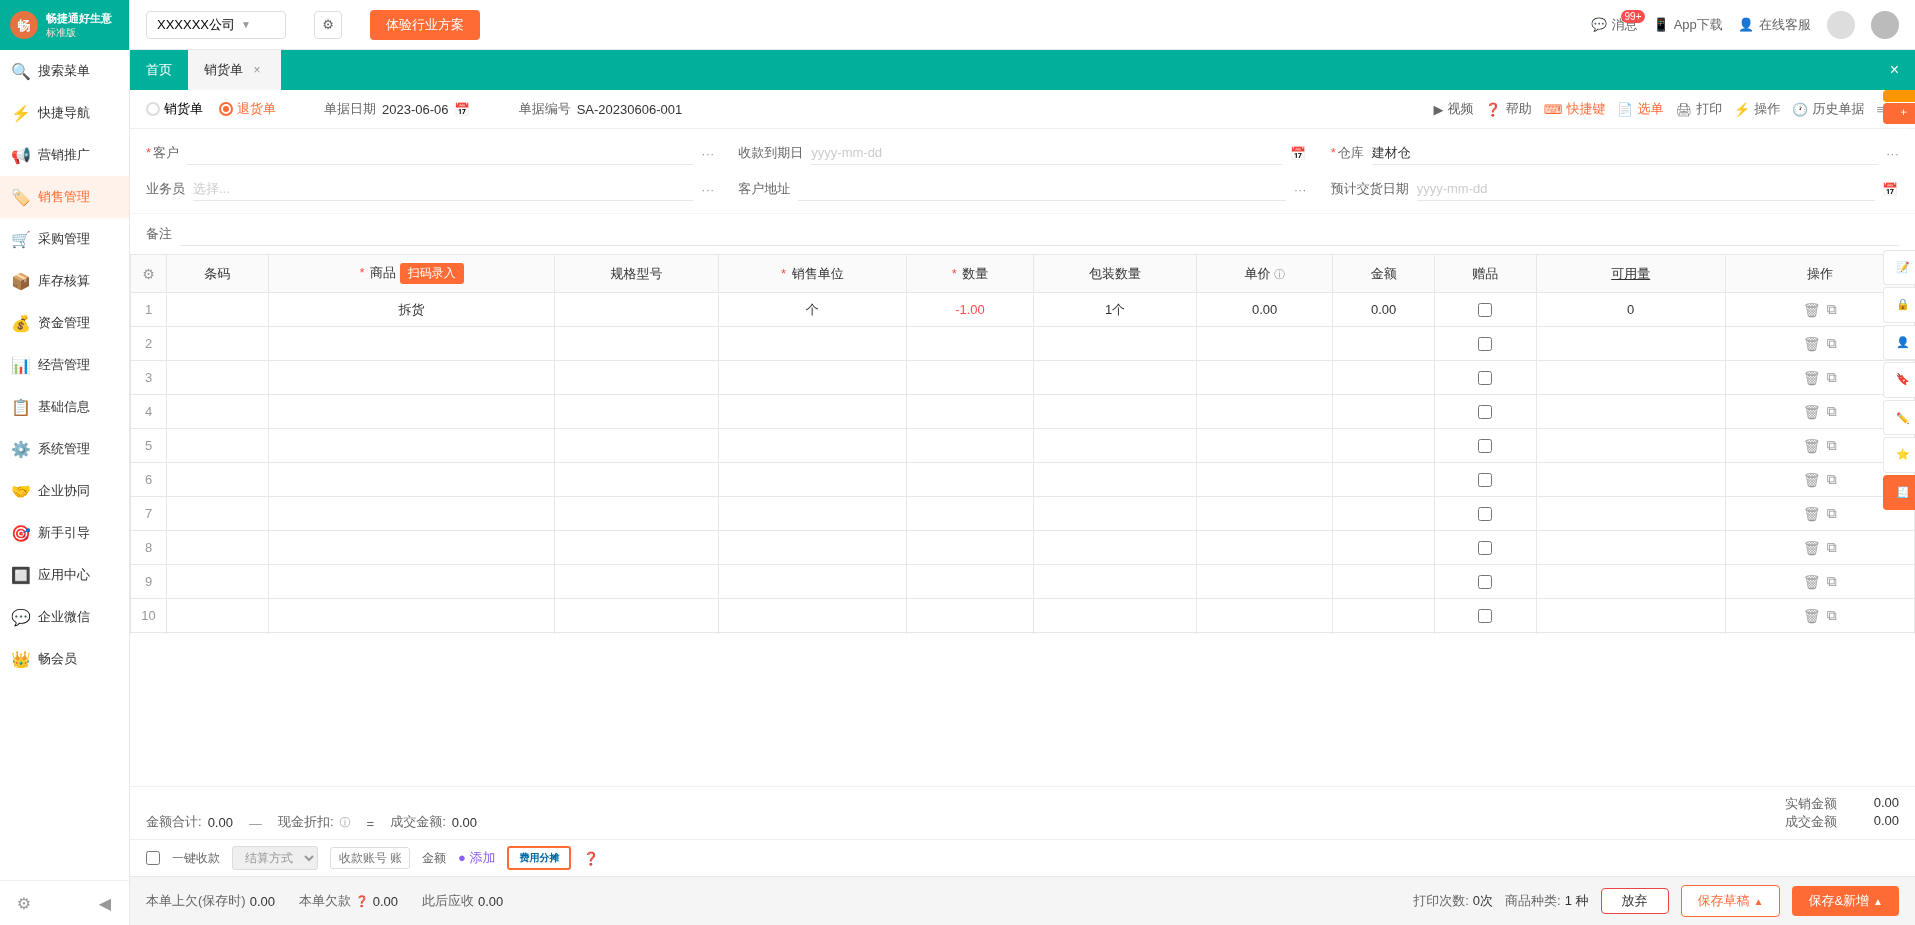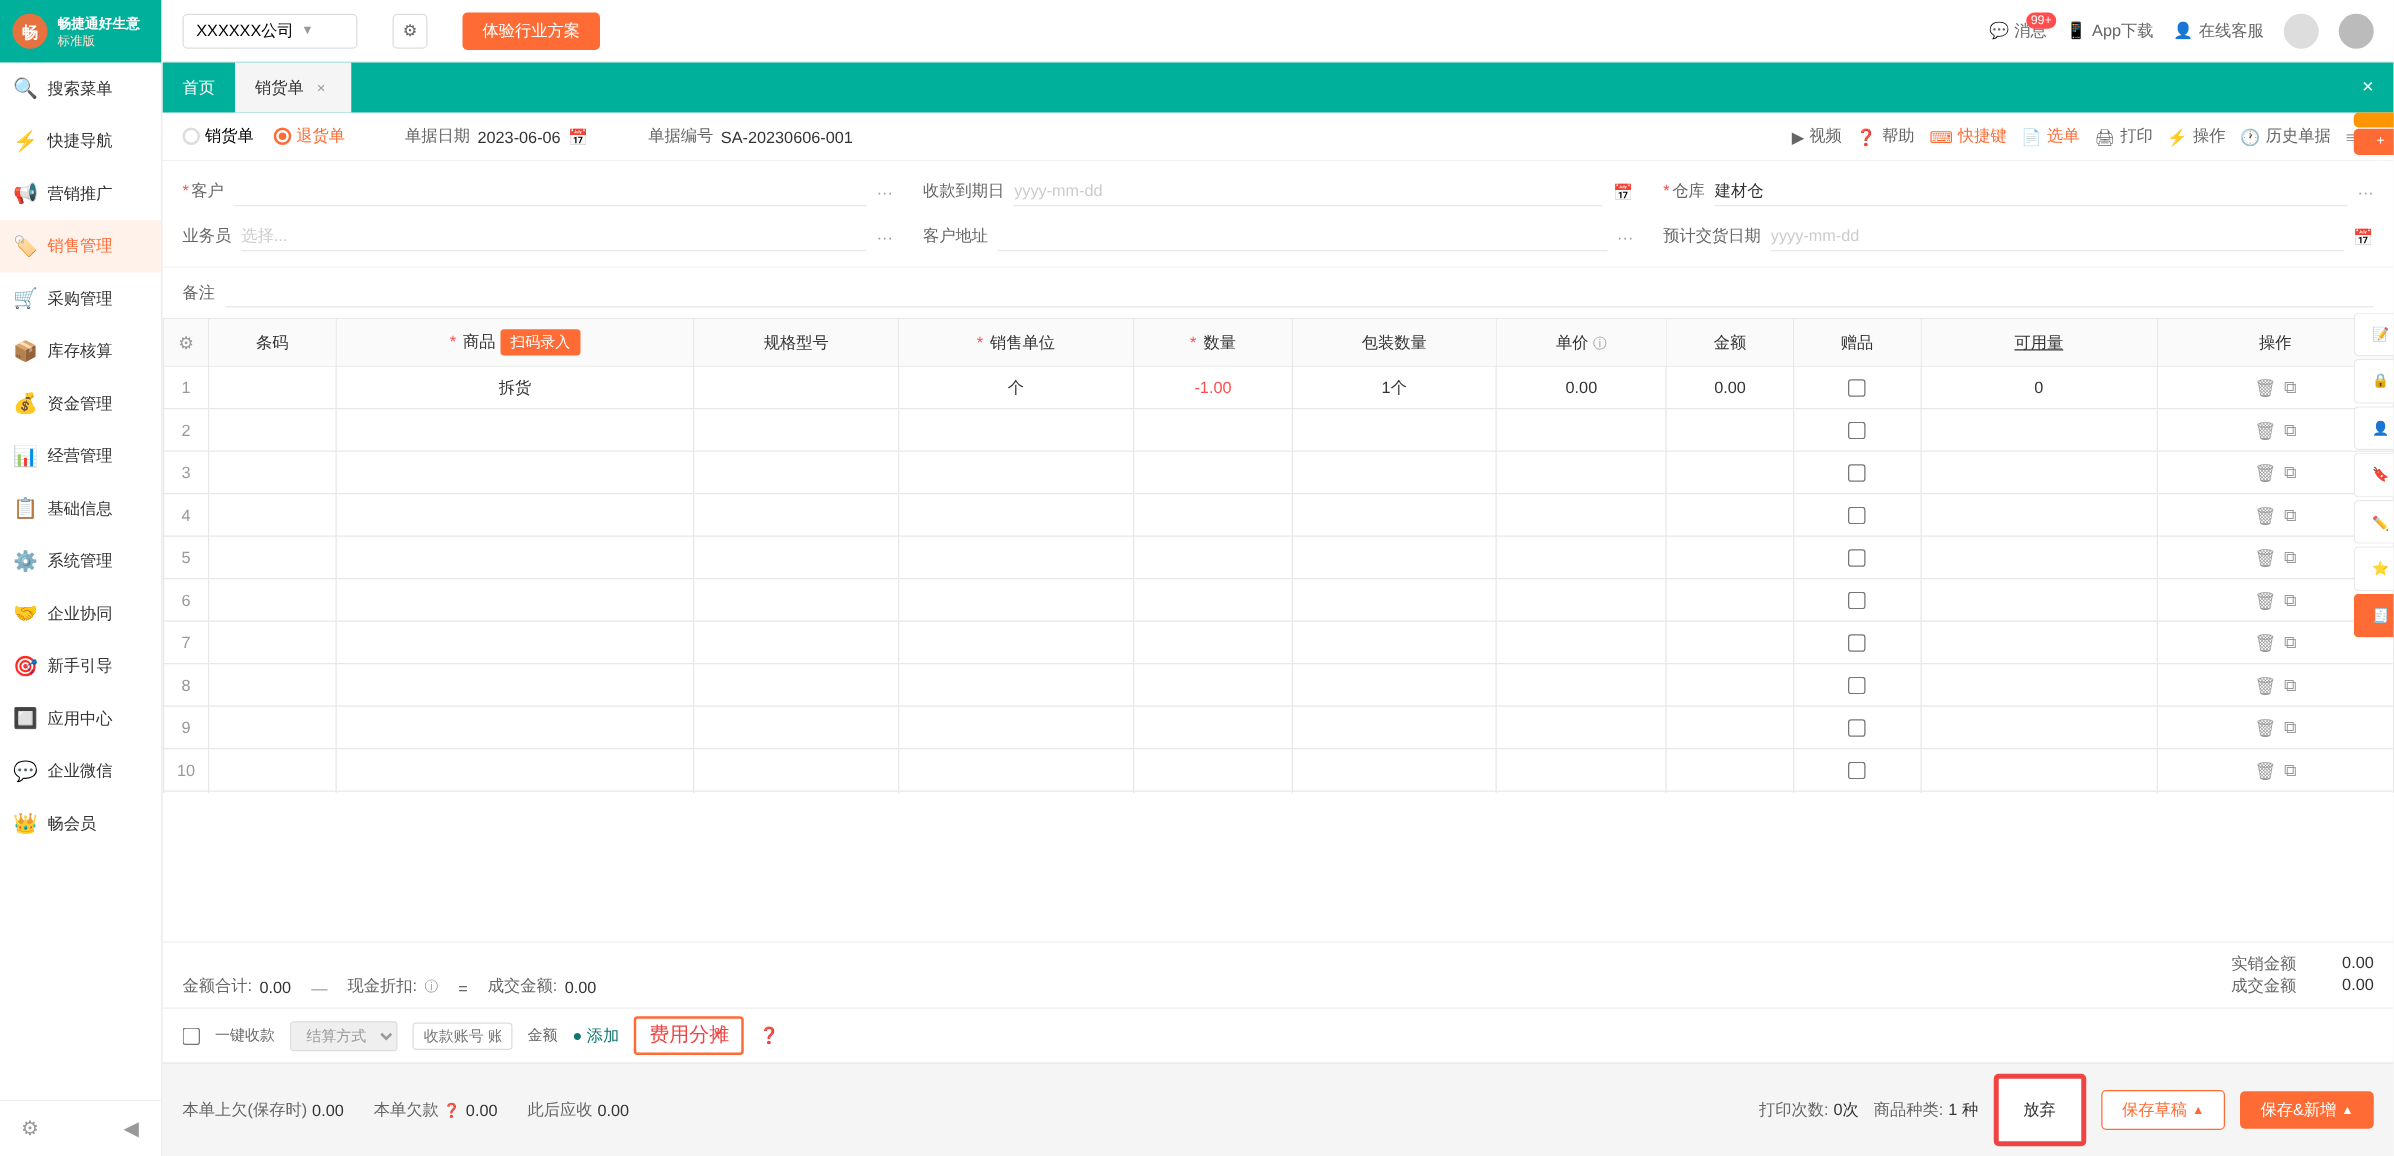--- a/index.html
+++ b/index.html
@@ -89,31 +89,31 @@
     .sum-item { display: flex; align-items: center; gap: 6px; }
     .sum-label { color: #666; }
     .sum-value { color: #333; font-weight: 500; }
     .sum-eq { color: #666; }
     .sum-dash { color: #999; }
 
     
     .payment-row { background: #fff; padding: 6px 16px; border-top: 1px solid #f0f0f0; display: flex; align-items: center; gap: 12px; flex-shrink: 0; }
     .pay-select { border: 1px solid #ddd; border-radius: 3px; padding: 3px 8px; color: #999; font-size: 12px; }
     .account-input { border: 1px solid #ddd; border-radius: 3px; padding: 3px 8px; color: #999; font-size: 12px; width: 80px; }
-    .fee-btn { background: #fff; border: 2px solid #ff6b35; color: #ef4444; border-radius: 3px; padding: 3px 10px; cursor: pointer; font-size: 16px; }
+    .fee-btn { background: #fff; border: 2px solid #ff6b35; color: #0369a1; border-radius: 3px; padding: 3px 10px; cursor: pointer; font-size: 10px; font-weight: bold; }
     .question-icon { color: #999; cursor: pointer; }
 
     
     .bottom-stat-bar { background: #f5f5f5; padding: 8px 16px; border-top: 1px solid #e8e8e8; display: flex; align-items: center; gap: 24px; flex-shrink: 0; }
     .stat-item { display: flex; align-items: center; gap: 4px; color: #666; font-size: 12px; }
     .stat-value { color: #333; }
     .stat-question { color: #999; cursor: pointer; font-size: 11px; }
     .bottom-right-actions { margin-left: auto; display: flex; align-items: center; gap: 12px; }
     .stat-product { display: flex; align-items: center; gap: 4px; color: #666; font-size: 12px; }
-    .abandon-btn { background: #fff; border: 4px solid #ef4444; border-radius: 4px; padding: 16px 20px; cursor: pointer; color: #333; }
+    .abandon-btn { background: #fff; border: 1px solid #ef4444; border-radius: 4px; padding: 3px 20px; cursor: pointer; color: #333; }
     .save-draft-btn { background: #fff; border: 1px solid #ff6b35; color: #ff6b35; border-radius: 4px; padding: 6px 16px; cursor: pointer; display: flex; align-items: center; gap: 4px; }
     .save-new-btn { background: #ff6b35; color: #fff; border: none; border-radius: 4px; padding: 6px 16px; cursor: pointer; display: flex; align-items: center; gap: 4px; }
     .btn-arrow { font-size: 10px; }
 
     
     .settings-icon { color: #999; cursor: pointer; font-size: 14px; }
 
     .info-icon { color: #999; font-size: 11px; cursor: pointer; }
   </style>
 </head>
@@ -677,21 +677,21 @@
     </div>
 
     <div class="payment-row">
       <input type="checkbox" style="">
       <span style="color:#666;font-size:12px;">一键收款</span>
       <select class="pay-select">
         <option>结算方式</option>
       </select>
       <input class="account-input" placeholder="收款账号 账号" style="">
       <span style="color:#666;font-size:12px;">金额</span>
-      <span style="color:#0f766e;cursor:pointer;">● <span>添加</span></span>
+      <span style="color:#8b5cf6;cursor:pointer;">● <span>添加</span></span>
       <button class="fee-btn">费用分摊</button>
       <span class="question-icon">❓</span>
     </div>
 
     <div class="bottom-stat-bar">
       <div class="stat-item">
         <span>本单上欠(保存时)</span>
         <span class="stat-value">0.00</span>
       </div>
       <div class="stat-item">

